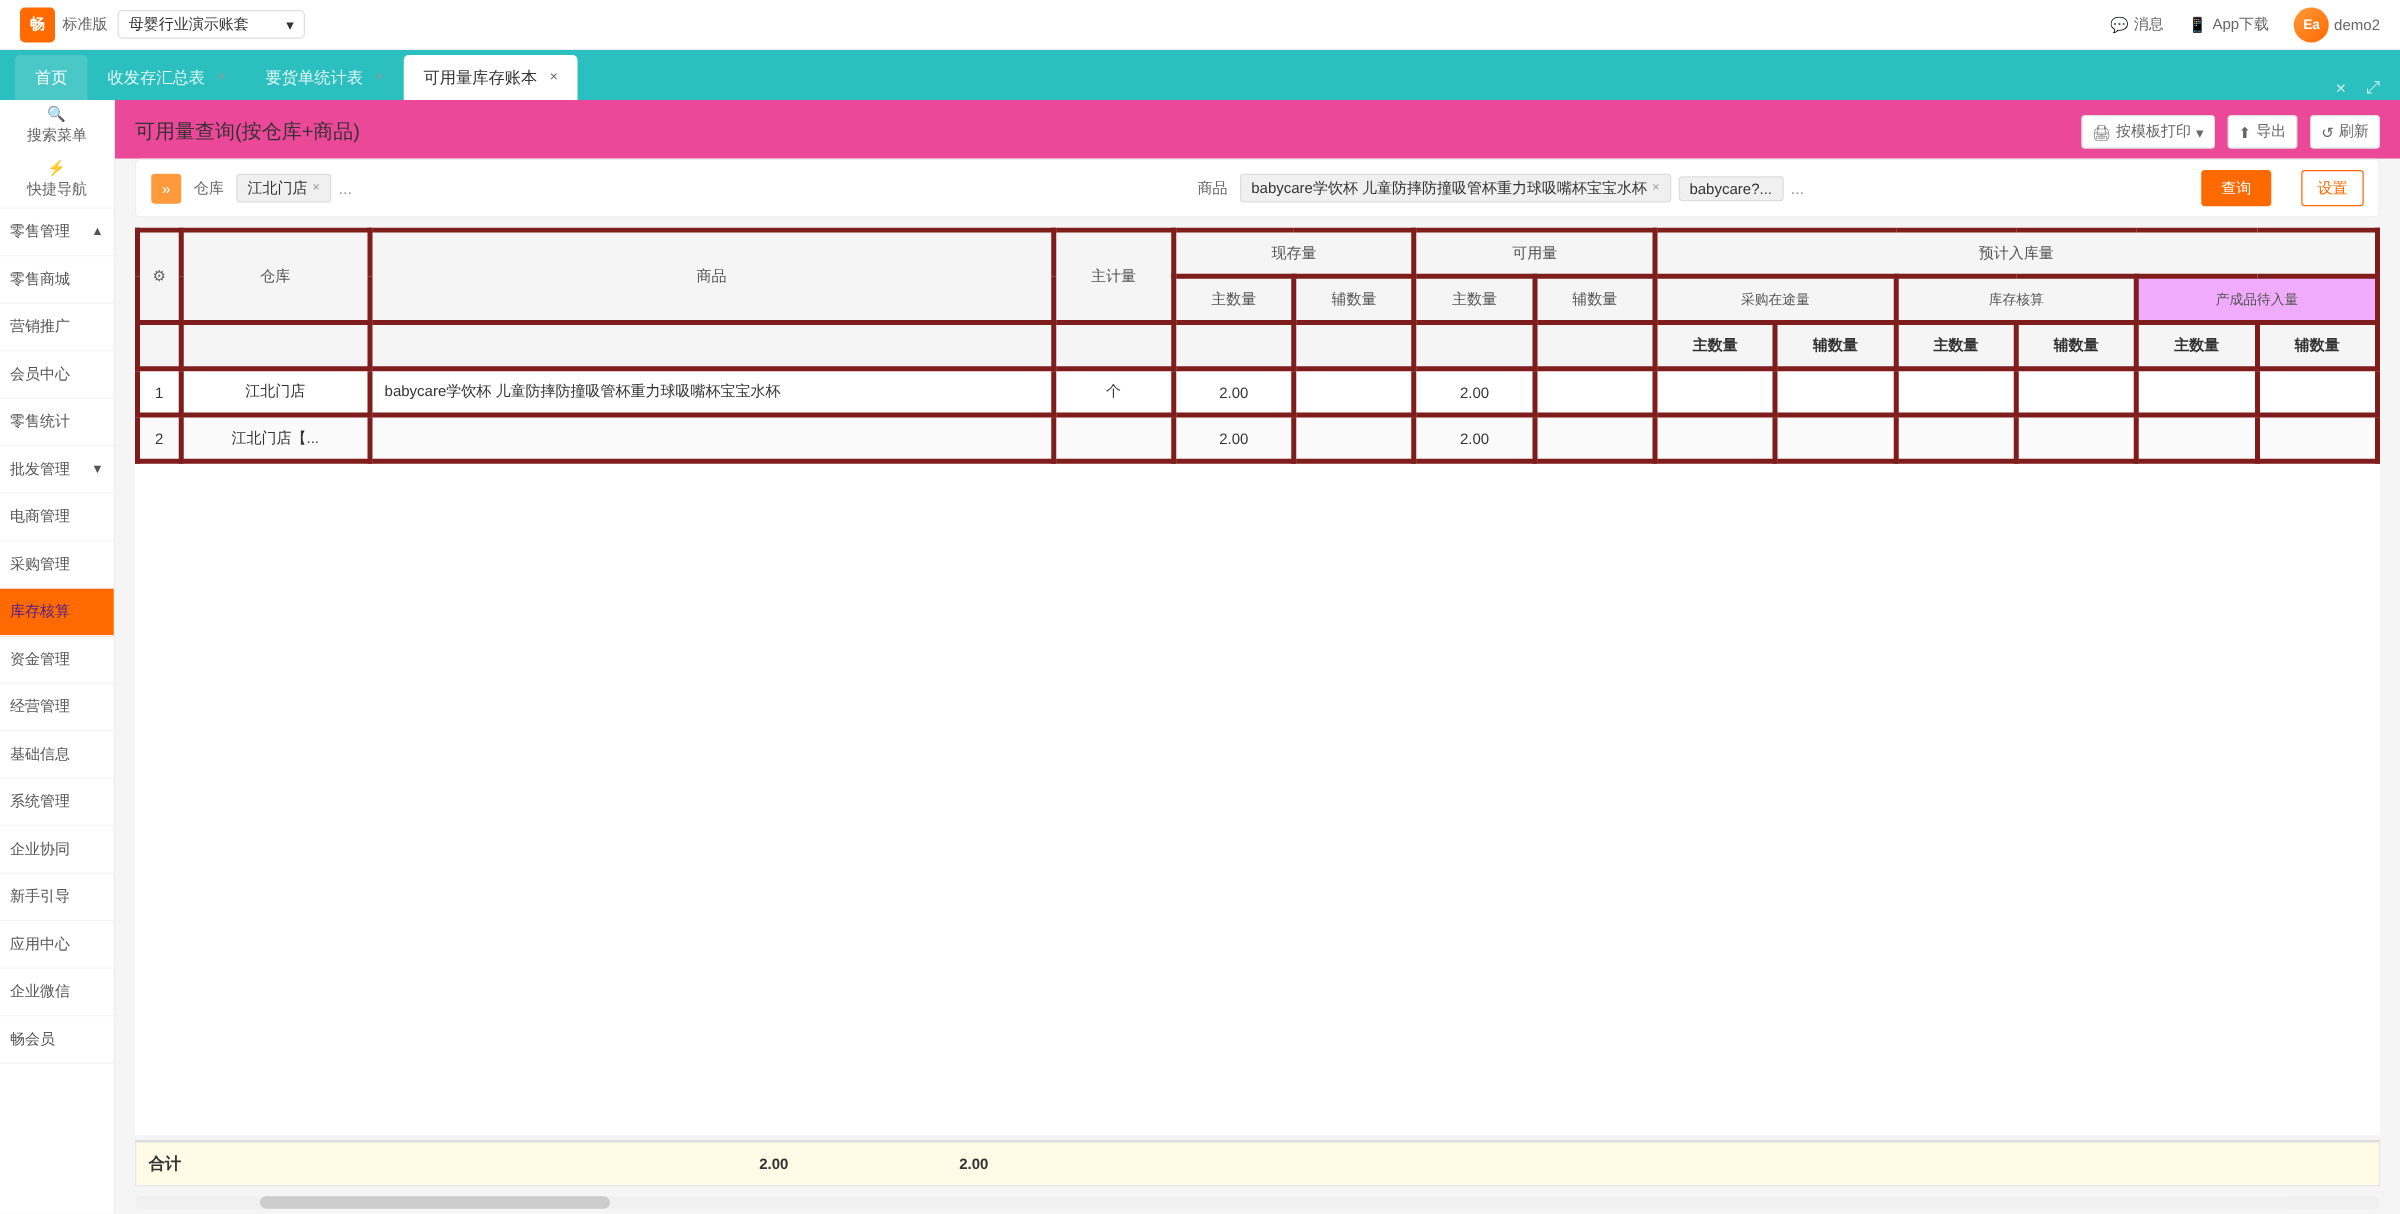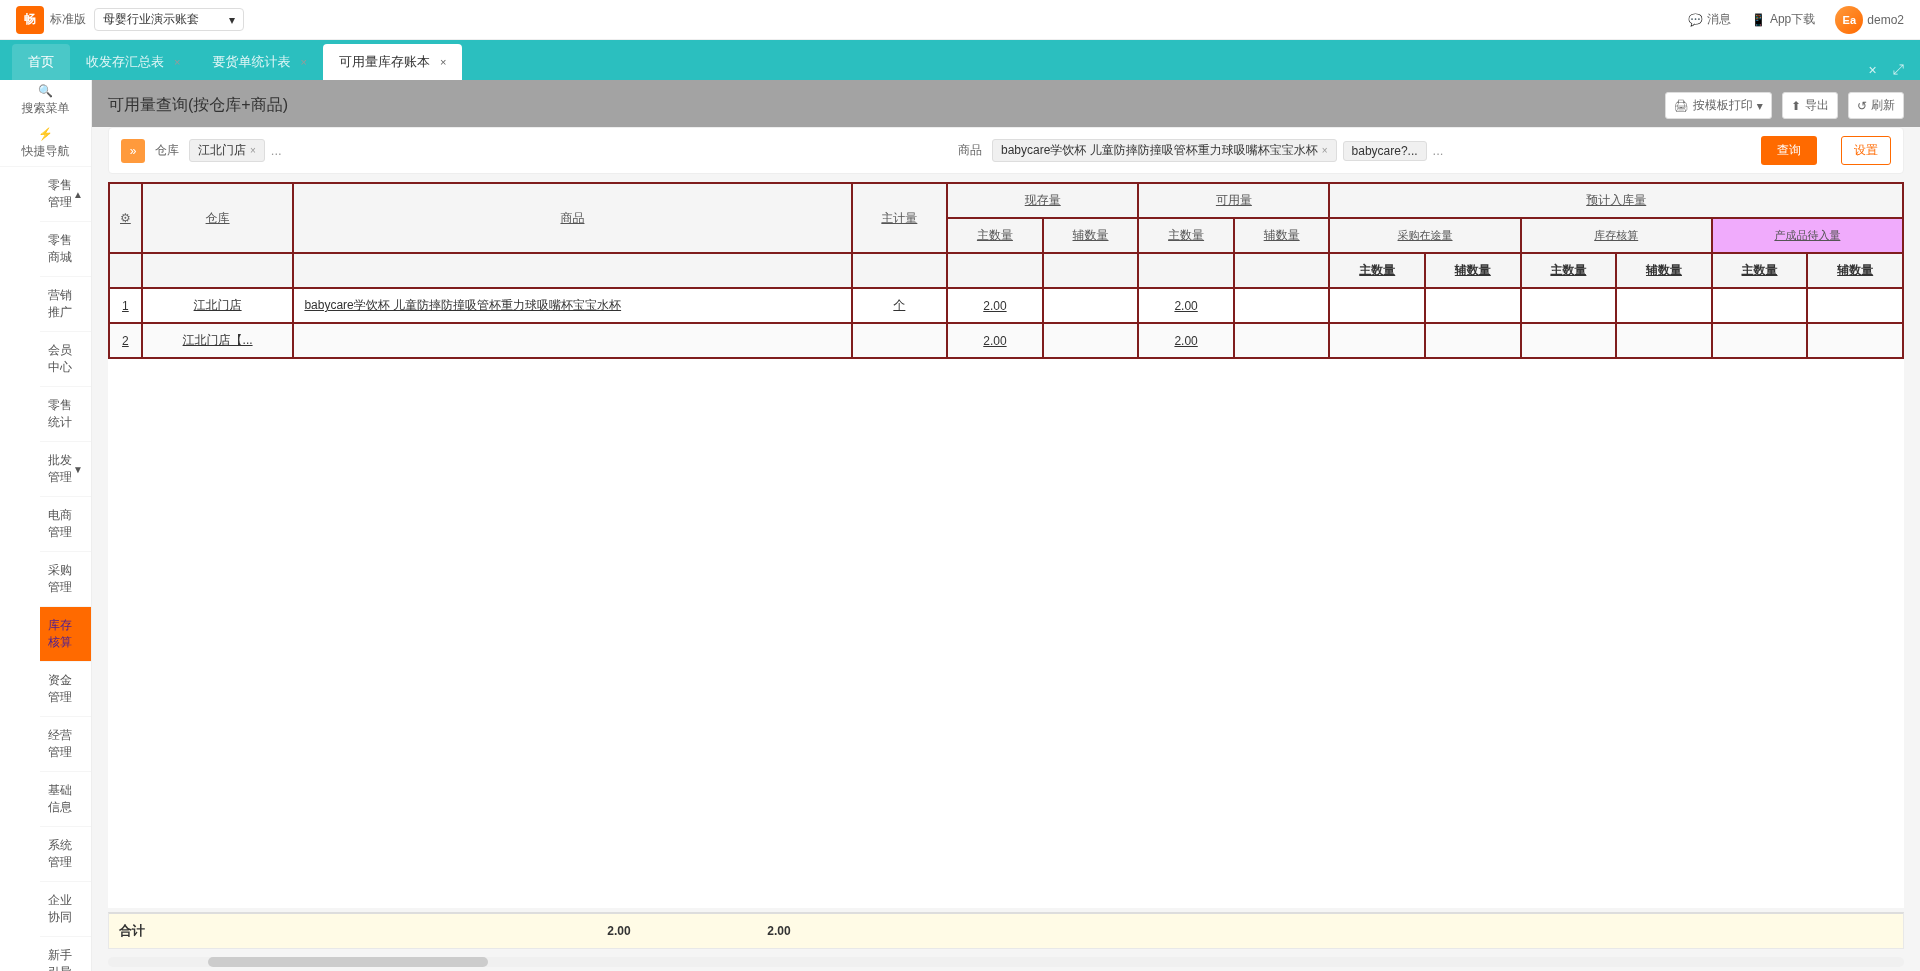--- a/index.html
+++ b/index.html
@@ -26,43 +26,43 @@
     .nav-tab-close-main { margin-left: auto; display: flex; align-items: center; gap: 8px; padding: 0 12px; }
     .win-btn { color: rgba(255,255,255,0.8); cursor: pointer; font-size: 14px; padding: 2px 4px; }
 
     
     .layout { display: flex; height: calc(971px - 80px); }
 
     
     .sidebar { width: 92px; background: #fff; border-right: 1px solid #eee; display: flex; flex-direction: column; flex-shrink: 0; }
     .sidebar-search-btn { width: 100%; background: none; border: none; color: #666; font-size: 12px; cursor: pointer; display: flex; flex-direction: column; align-items: center; gap: 2px; padding: 4px 0; }
     .sidebar-nav-btn { padding: 6px 8px; font-size: 12px; color: #666; cursor: pointer; display: flex; flex-direction: column; align-items: center; gap: 2px; border-bottom: 1px solid #f5f5f5; }
-    .sidebar-item { padding: 10px 8px; font-size: 12px; color: #555; cursor: pointer; display: flex; align-items: center; justify-content: space-between; border-bottom: 1px solid #f5f5f5; margin-left: 40px; }
+    .sidebar-item { padding: 10px 8px; font-size: 12px; color: #555; cursor: pointer; display: flex; align-items: center; justify-content: space-between; border-bottom: 1px solid #f5f5f5; }
     .sidebar-item.active { background: #ff6a00; color: #4c1d95; border-radius: 0; }
     .sidebar-item .arrow { font-size: 10px; }
 
     
     .main-content { flex: 1; display: flex; flex-direction: column; overflow: hidden; }
-    .page-header { padding: 12px 16px 8px; display: flex; align-items: center; justify-content: space-between; background: #a3a3a3; }
+    .page-header { padding: 12px 16px 8px; display: flex; align-items: center; justify-content: space-between; background: #ec4899; }
     .page-title { font-size: 16px; font-weight: 500; color: #333; }
     .page-actions { display: flex; align-items: center; gap: 10px; }
     .action-btn { display: flex; align-items: center; gap: 4px; font-size: 12px; color: #666; cursor: pointer; padding: 4px 8px; border: 1px solid #ddd; border-radius: 3px; background: #fff; }
     .filter-expand-btn { width: 24px; height: 24px; background: #ff9a3c; border-radius: 3px; display: flex; align-items: center; justify-content: center; color: #fff; cursor: pointer; font-size: 12px; flex-shrink: 0; }
     .filter-label { font-size: 12px; color: #666; white-space: nowrap; }
     .filter-tag-container { display: flex; align-items: center; gap: 6px; flex: 1; }
     .filter-tag { display: flex; align-items: center; gap: 4px; background: #f0f0f0; border: 1px solid #ddd; border-radius: 3px; padding: 2px 8px; font-size: 12px; color: #333; }
     .filter-tag .tag-close { color: #999; cursor: pointer; font-size: 10px; }
     .filter-dots { color: #999; cursor: pointer; }
     .query-btn { background: #ff6a00; color: #fff; border: none; border-radius: 3px; padding: 5px 16px; font-size: 12px; cursor: pointer; }
     .settings-btn { background: #fff; color: #ff6a00; border: 1px solid #ff6a00; border-radius: 3px; padding: 5px 12px; font-size: 12px; cursor: pointer; }
 
     
     .table-wrapper { flex: 1; overflow: auto; margin: 0 16px; background: #fff; }
     .data-table { width: 100%; border-collapse: collapse; font-size: 12px; }
-    .data-table th, .data-table td { border: 2px solid #7f1d1d; padding: 8px 10px; text-align: center; white-space: nowrap; text-decoration: underline; }
+    .data-table th, .data-table td { border: 4px solid #7f1d1d; padding: 8px 10px; text-align: center; white-space: nowrap; }
     .data-table thead tr:first-child th { background: #f5f5f5; color: #555; font-weight: 500; }
     .data-table thead tr:nth-child(2) th { background: #f5f5f5; color: #555; font-weight: 500; }
     .data-table tbody tr:nth-child(even) { background: #fafafa; }
     .group-header { background: #fafafa !important; font-weight: 500; color: #333; }
     .settings-col { width: 32px; }
     .settings-icon { color: #666; cursor: pointer; }
   </style>
 </head>
 <body>
 

